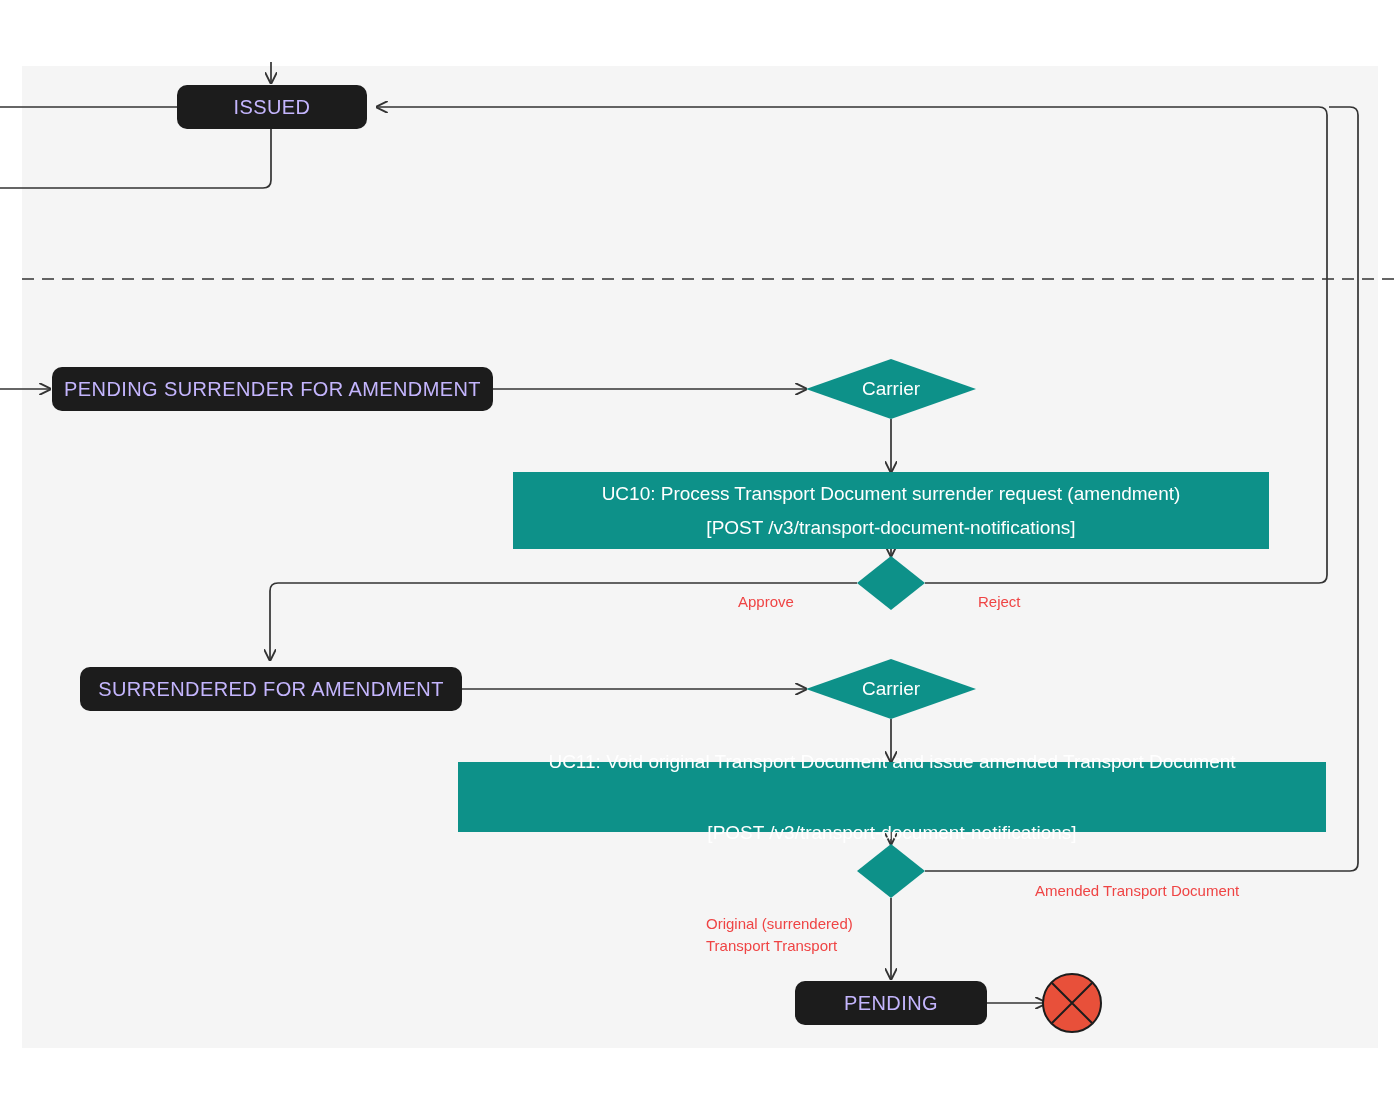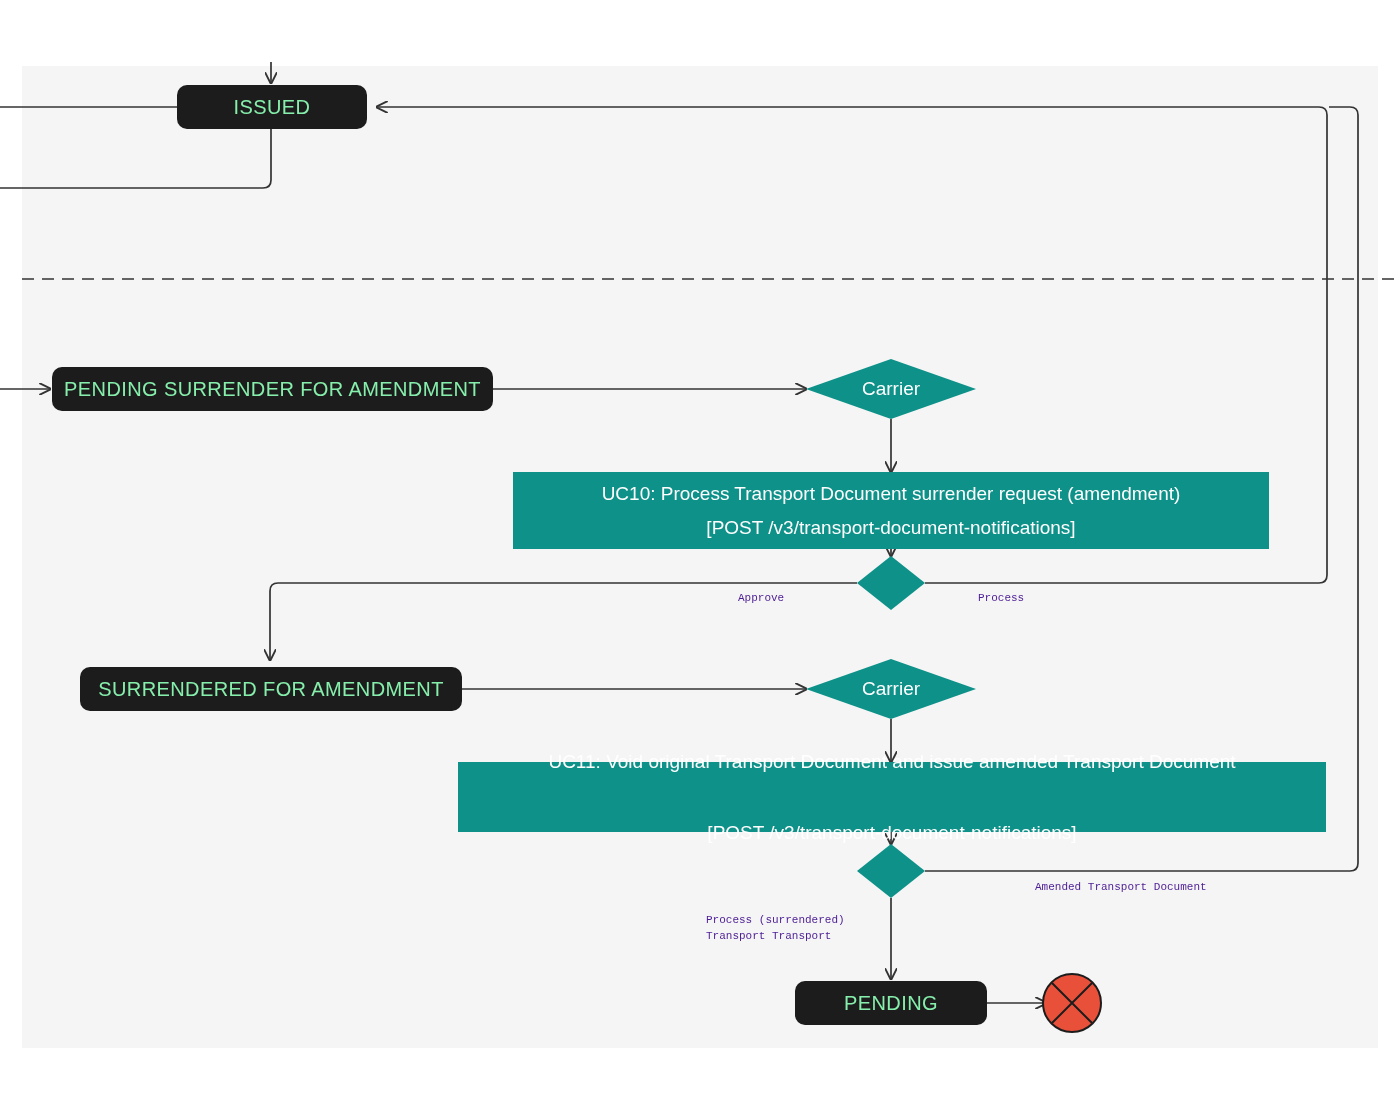--- a/index.html
+++ b/index.html
@@ -35,42 +35,42 @@
   .node {
     position: absolute;
     box-sizing: border-box;
     display: flex;
     align-items: center;
     justify-content: center;
     text-align: center;
   }
   .state {
     background: #1c1c1c;
-    color: #86efac;
+    color: #c4b5fd;
     border-radius: 10px;
     font-size: 20px;
     letter-spacing: 0.4px;
     font-family: "Liberation Sans", sans-serif;
   }
   .usecase {
     background: #0d9189;
     color: #ffffff;
     font-size: 19px;
     line-height: 1.75;
     flex-direction: column;
     font-family: "Liberation Sans", sans-serif;
   }
   .usecase .ln { display: block; white-space: nowrap; }
   .edge-label {
     position: absolute;
-    color: #4c1d95;
-    font-size: 11px;
+    color: #ef4444;
+    font-size: 15px;
     line-height: 1.45;
     white-space: nowrap;
-    font-family: Liberation Mono, monospace;
+    font-family: Liberation Sans, sans-serif;
   }
 </style>
 </head>
 <body>
 
 <div id="canvas">
 
   <div id="panel"></div>
 
   <svg id="edges" viewBox="0 0 1400 1120" xmlns="http://www.w3.org/2000/svg">
@@ -163,25 +163,25 @@
 
   <div class="node" style="left:806px; top:674px; width:170px; height:30px; color:#ffffff; font-size:19px;">
     <span>Carrier</span>
   </div>
 
   <div class="edge-label" style="left:738px; top:591px;">
     <span>Approve</span>
   </div>
 
   <div class="edge-label" style="left:978px; top:591px;">
-    <span>Process</span>
+    <span>Reject</span>
   </div>
 
   <div class="edge-label" style="left:706px; top:913px; text-align:left;">
-    <span>Process (surrendered)</span><br>
+    <span>Original (surrendered)</span><br>
     <span>Transport Transport</span>
   </div>
 
   <div class="edge-label" style="left:1035px; top:880px;text-align:center;">
     <span>Amended Transport Document</span>
   </div>
 
 </div>
 
 </body></html>

